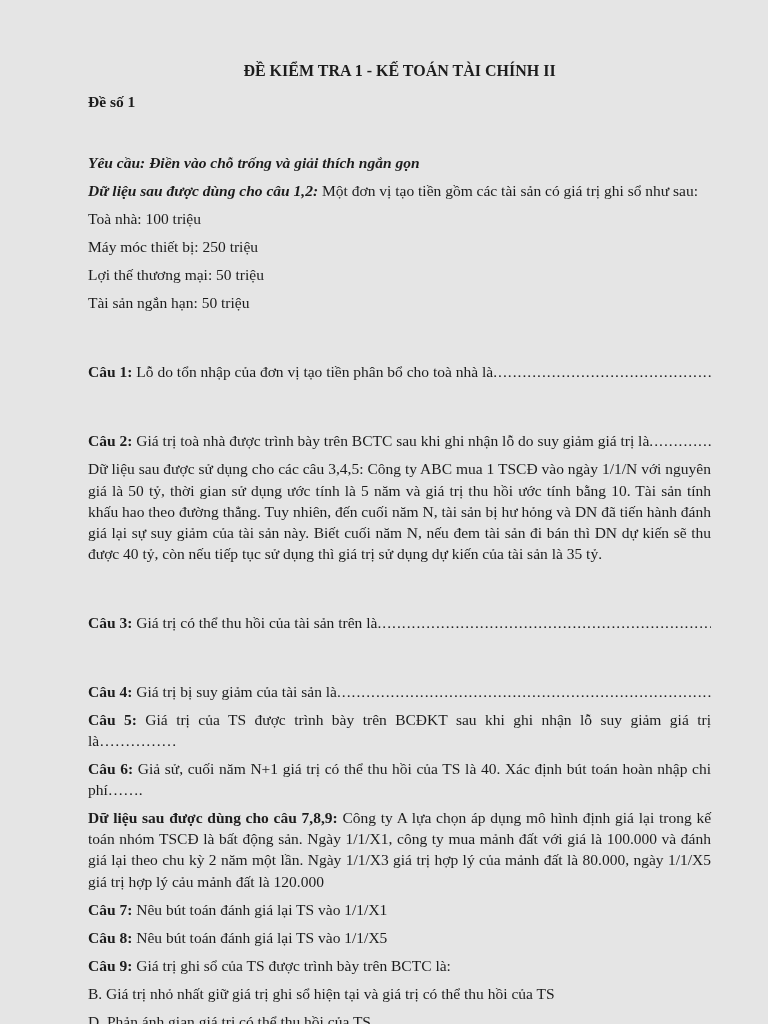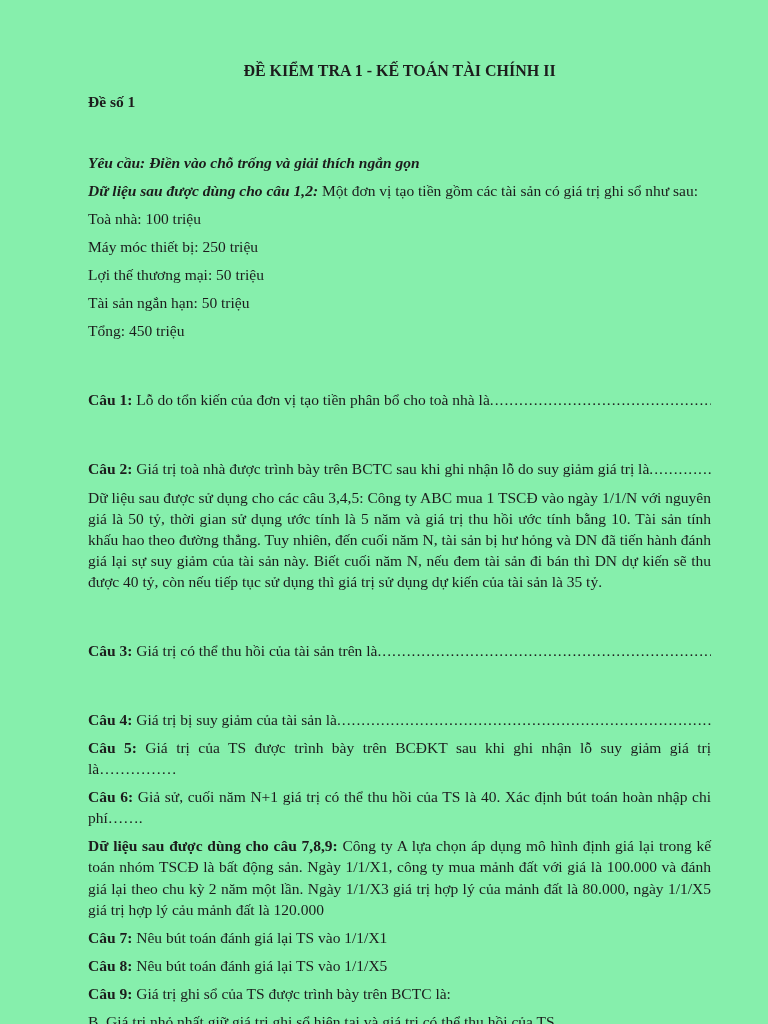--- a/index.html
+++ b/index.html
@@ -1,20 +1,20 @@
 <!DOCTYPE html>
 <html lang="vi"><head>
 <meta charset="utf-8">
 <style>
   html,body{margin:0;padding:0;background:#ffffff;}
   .page{
     position:relative;
     width:768px;height:1024px;
     box-sizing:border-box;
-    background:#86efac;
+    background:#e5e5e5;
     padding:60px 57px 0 88px;
     font-family:"Liberation Serif","DejaVu Serif",serif;
     font-size:15.5px;
     line-height:1.36;
     color:#1c1c1c;
     overflow:hidden;
   }
   .blk{margin:0 0 7px 0;}
   .title{
     text-align:center;
@@ -48,24 +48,23 @@
 
 <div class="page" id="exam-page">
     <div class="blk title"><span class="q-text">ĐỀ KIỂM TRA 1 - KẾ TOÁN TÀI CHÍNH II</span></div>
     <div class="blk heading"><span class="q-text">Đề số 1</span></div>
     <div class="blk requirement"><span class="q-text">Yêu cầu: Điền vào chỗ trống và giải thích ngắn gọn</span></div>
     <div class="blk para"><span class="lead bold-italic">Dữ liệu sau được dùng cho câu 1,2:</span><span class="q-text"> Một đơn vị tạo tiền gồm các tài sản có giá trị ghi sổ như sau:</span></div>
     <div class="blk para"><span class="q-text">Toà nhà: 100 triệu</span></div>
     <div class="blk para"><span class="q-text">Máy móc thiết bị: 250 triệu</span></div>
     <div class="blk para"><span class="q-text">Lợi thế thương mại: 50 triệu</span></div>
     <div class="blk para"><span class="q-text">Tài sản ngắn hạn: 50 triệu</span></div>
-    <div class="blk para"><span class="q-text">Tổng: 450 triệu</span></div>
     <div class="blk qfill">
       <span class="lead bold">Câu 1:</span>
-      <span class="q-text"> Lỗ do tổn kiến của đơn vị tạo tiền phân bổ cho toà nhà là</span>
+      <span class="q-text"> Lỗ do tổn nhập của đơn vị tạo tiền phân bổ cho toà nhà là</span>
       <span class="dots">............................................................................................................................................</span>
     </div>
     <div class="blk qfill">
       <span class="lead bold">Câu 2:</span>
       <span class="q-text"> Giá trị toà nhà được trình bày trên BCTC sau khi ghi nhận lỗ do suy giảm giá trị là </span>
       <span class="dots">............................................................................................................................................</span>
     </div>
     <div class="blk pjust"><span class="q-text">Dữ liệu sau được sử dụng cho các câu 3,4,5: Công ty ABC mua 1 TSCĐ vào ngày 1/1/N với nguyên giá là 50 tỷ, thời gian sử dụng ước tính là 5 năm và giá trị thu hồi ước tính bằng 10. Tài sản tính khấu hao theo đường thẳng. Tuy nhiên, đến cuối năm N, tài sản bị hư hỏng và DN đã tiến hành đánh giá lại sự suy giảm của tài sản này. Biết cuối năm N, nếu đem tài sản đi bán thì DN dự kiến sẽ thu được 40 tỷ, còn nếu tiếp tục sử dụng thì giá trị sử dụng dự kiến của tài sản là 35 tỷ.</span></div>
     <div class="blk qfill">
       <span class="lead bold">Câu 3:</span>

